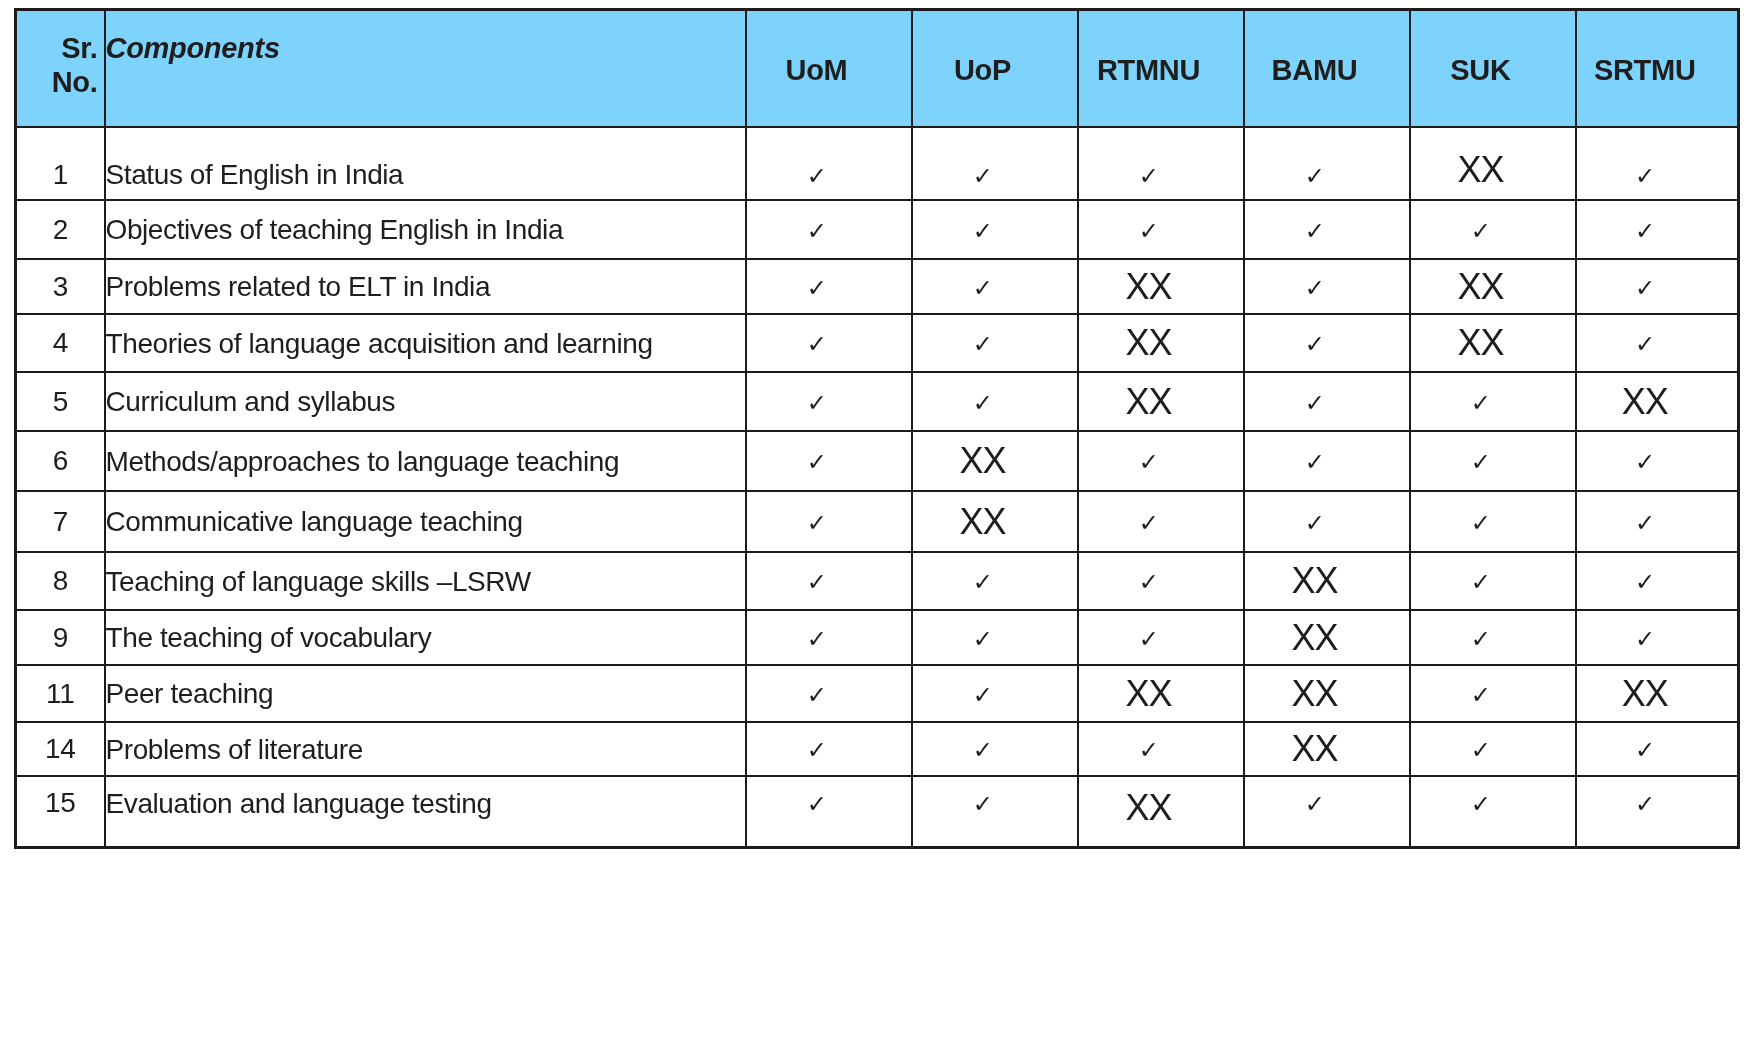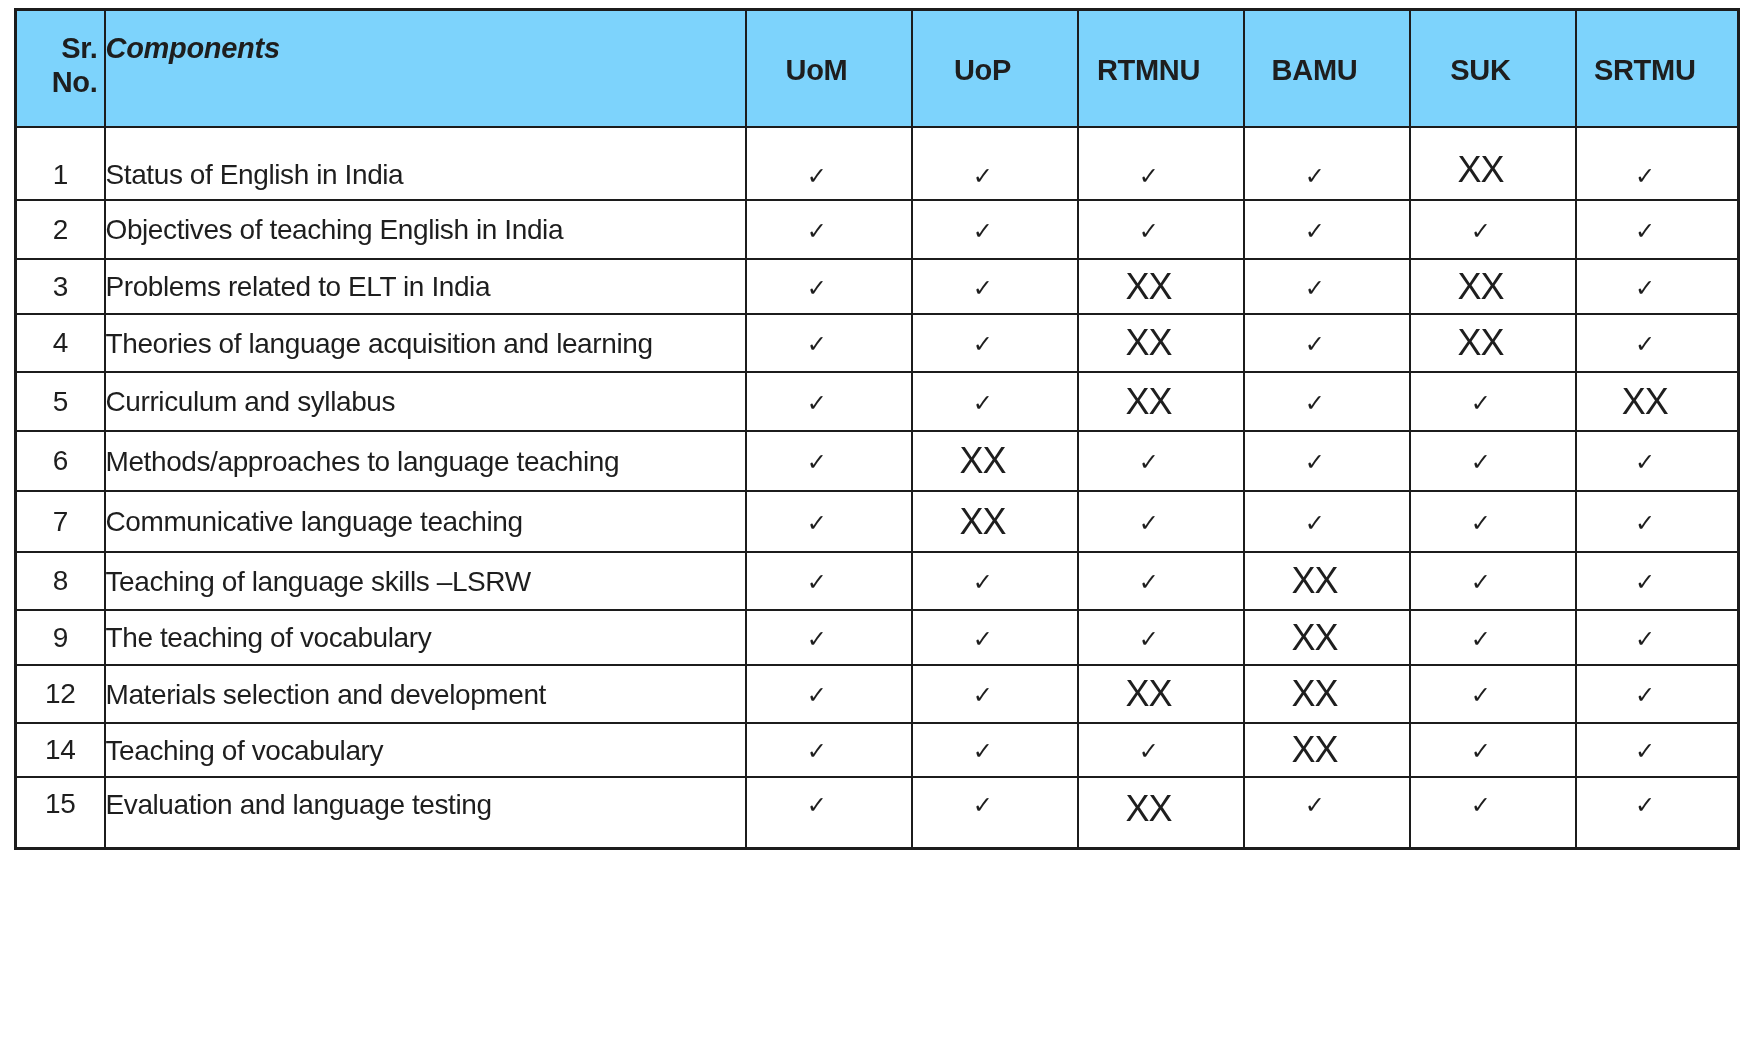--- a/index.html
+++ b/index.html
@@ -173,36 +173,36 @@
         <td class="label">
           <div>The teaching of vocabulary</div>
         </td>
         <td class="mark"><span class="check">✓</span></td>
         <td class="mark"><span class="check">✓</span></td>
         <td class="mark"><span class="check">✓</span></td>
         <td class="mark"><span class="cross">XX</span></td>
         <td class="mark"><span class="check">✓</span></td>
         <td class="mark"><span class="check">✓</span></td>
       </tr>
-      <tr class="r12" style="height: 58px;">
-        <td class="sr">12</td>
-        <td class="label">
-          <div>Materials selection and development</div>
-        </td>
-        <td class="mark"><span class="check">✓</span></td>
-        <td class="mark"><span class="check">✓</span></td>
-        <td class="mark"><span class="cross">XX</span></td>
-        <td class="mark"><span class="cross">XX</span></td>
-        <td class="mark"><span class="check">✓</span></td>
-        <td class="mark"><span class="check">✓</span></td>
+      <tr class="r11" style="height: 57px;">
+        <td class="sr">11</td>
+        <td class="label">
+          <div>Peer teaching</div>
+        </td>
+        <td class="mark"><span class="check">✓</span></td>
+        <td class="mark"><span class="check">✓</span></td>
+        <td class="mark"><span class="cross">XX</span></td>
+        <td class="mark"><span class="cross">XX</span></td>
+        <td class="mark"><span class="check">✓</span></td>
+        <td class="mark"><span class="cross">XX</span></td>
       </tr>
       <tr class="r14" style="height: 54px;">
         <td class="sr">14</td>
         <td class="label">
-          <div>Teaching of vocabulary</div>
+          <div>Problems of literature</div>
         </td>
         <td class="mark"><span class="check">✓</span></td>
         <td class="mark"><span class="check">✓</span></td>
         <td class="mark"><span class="check">✓</span></td>
         <td class="mark"><span class="cross">XX</span></td>
         <td class="mark"><span class="check">✓</span></td>
         <td class="mark"><span class="check">✓</span></td>
       </tr>
       <tr class="r15" style="height: 71px;">
         <td class="sr">15</td>

